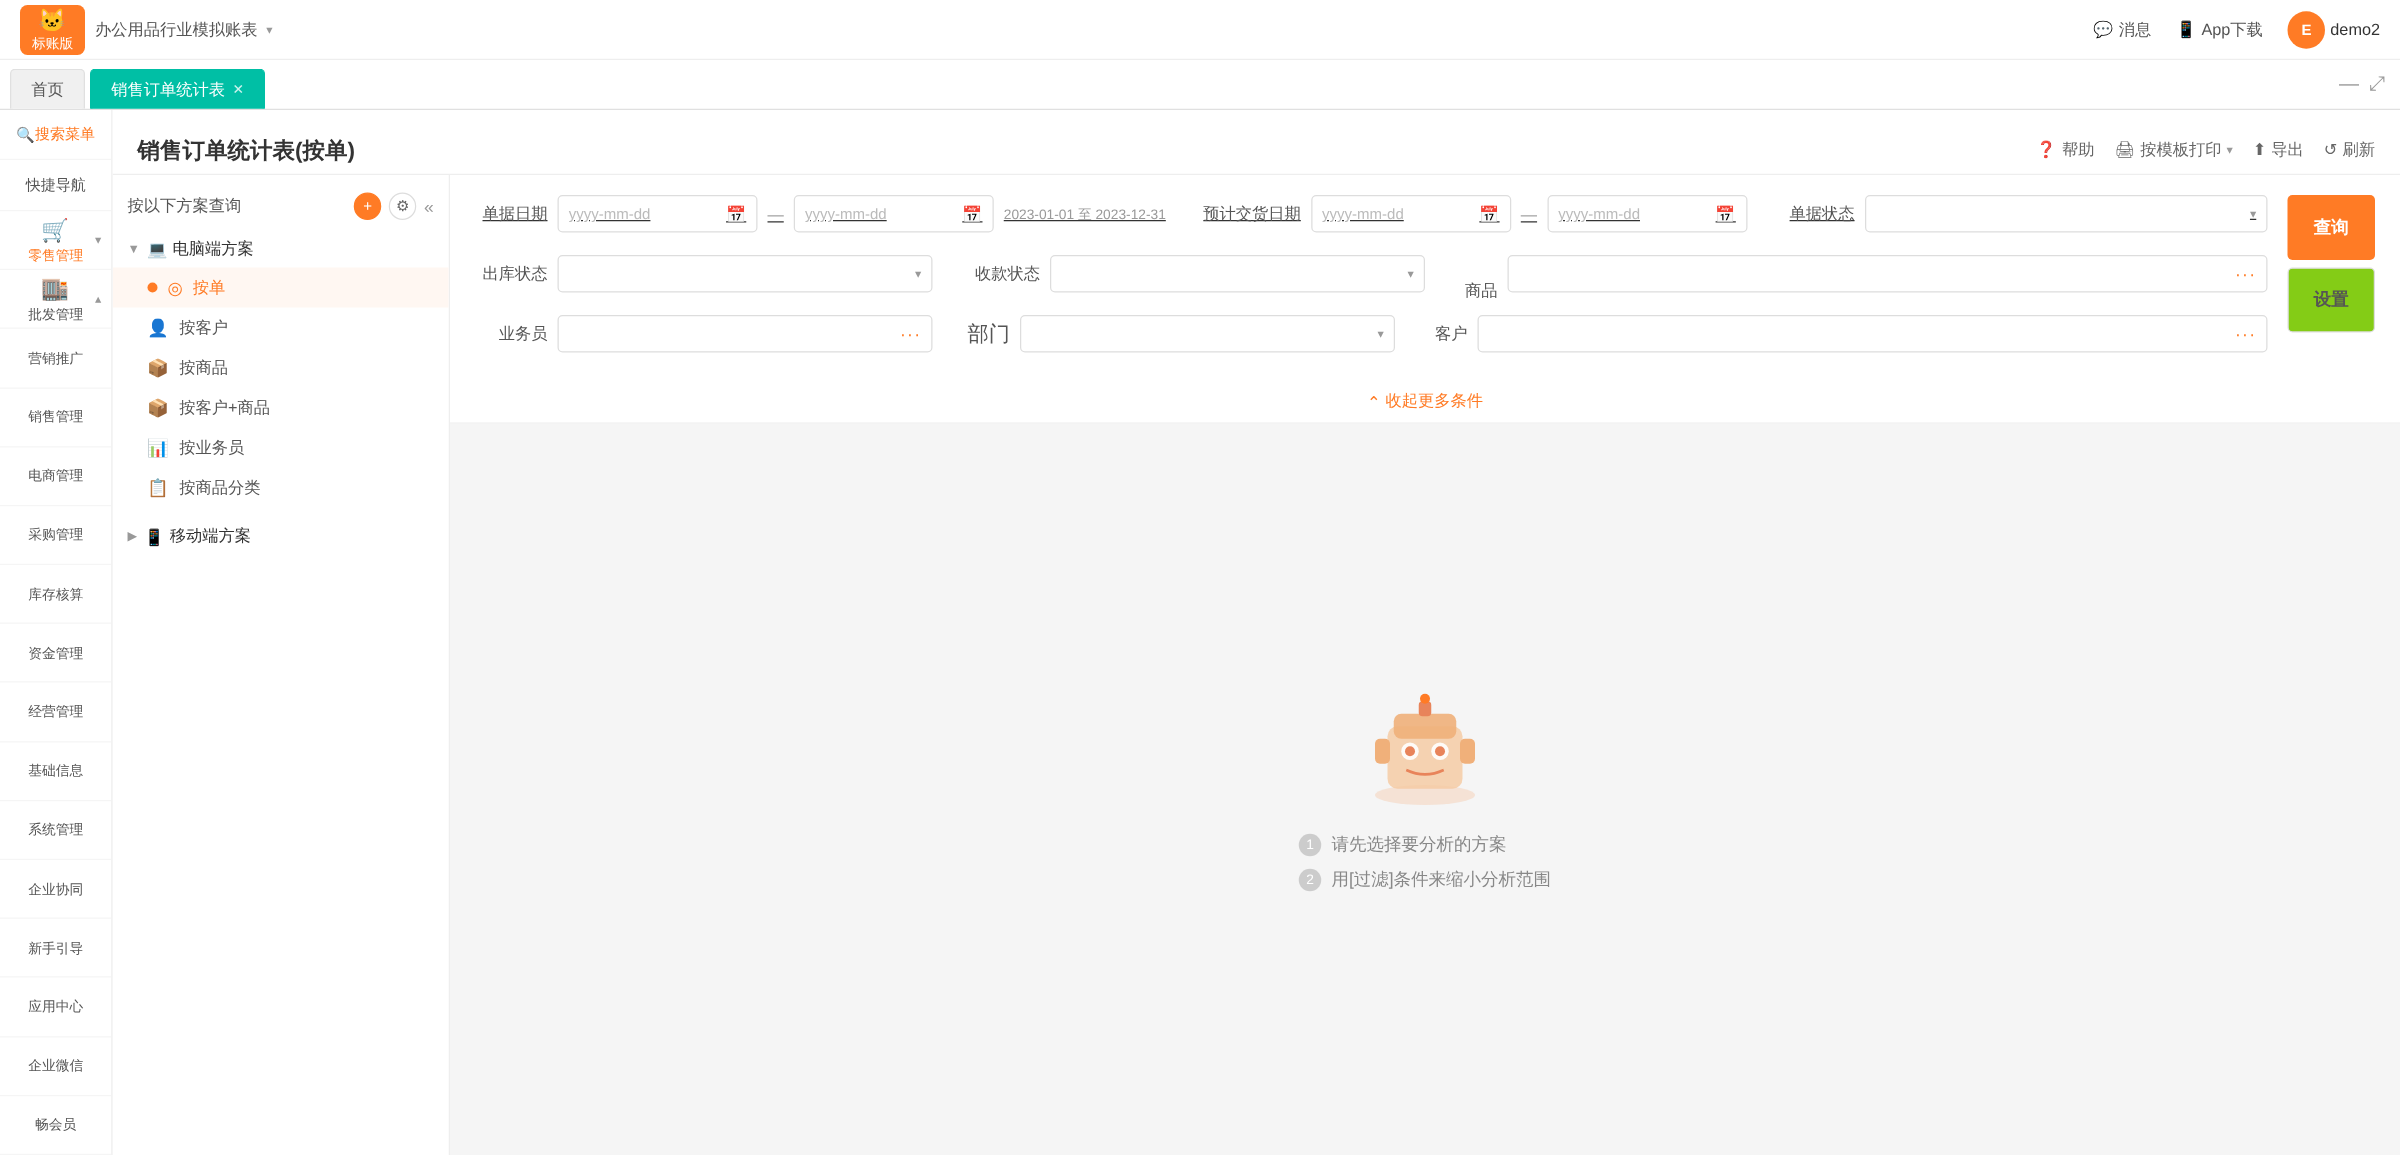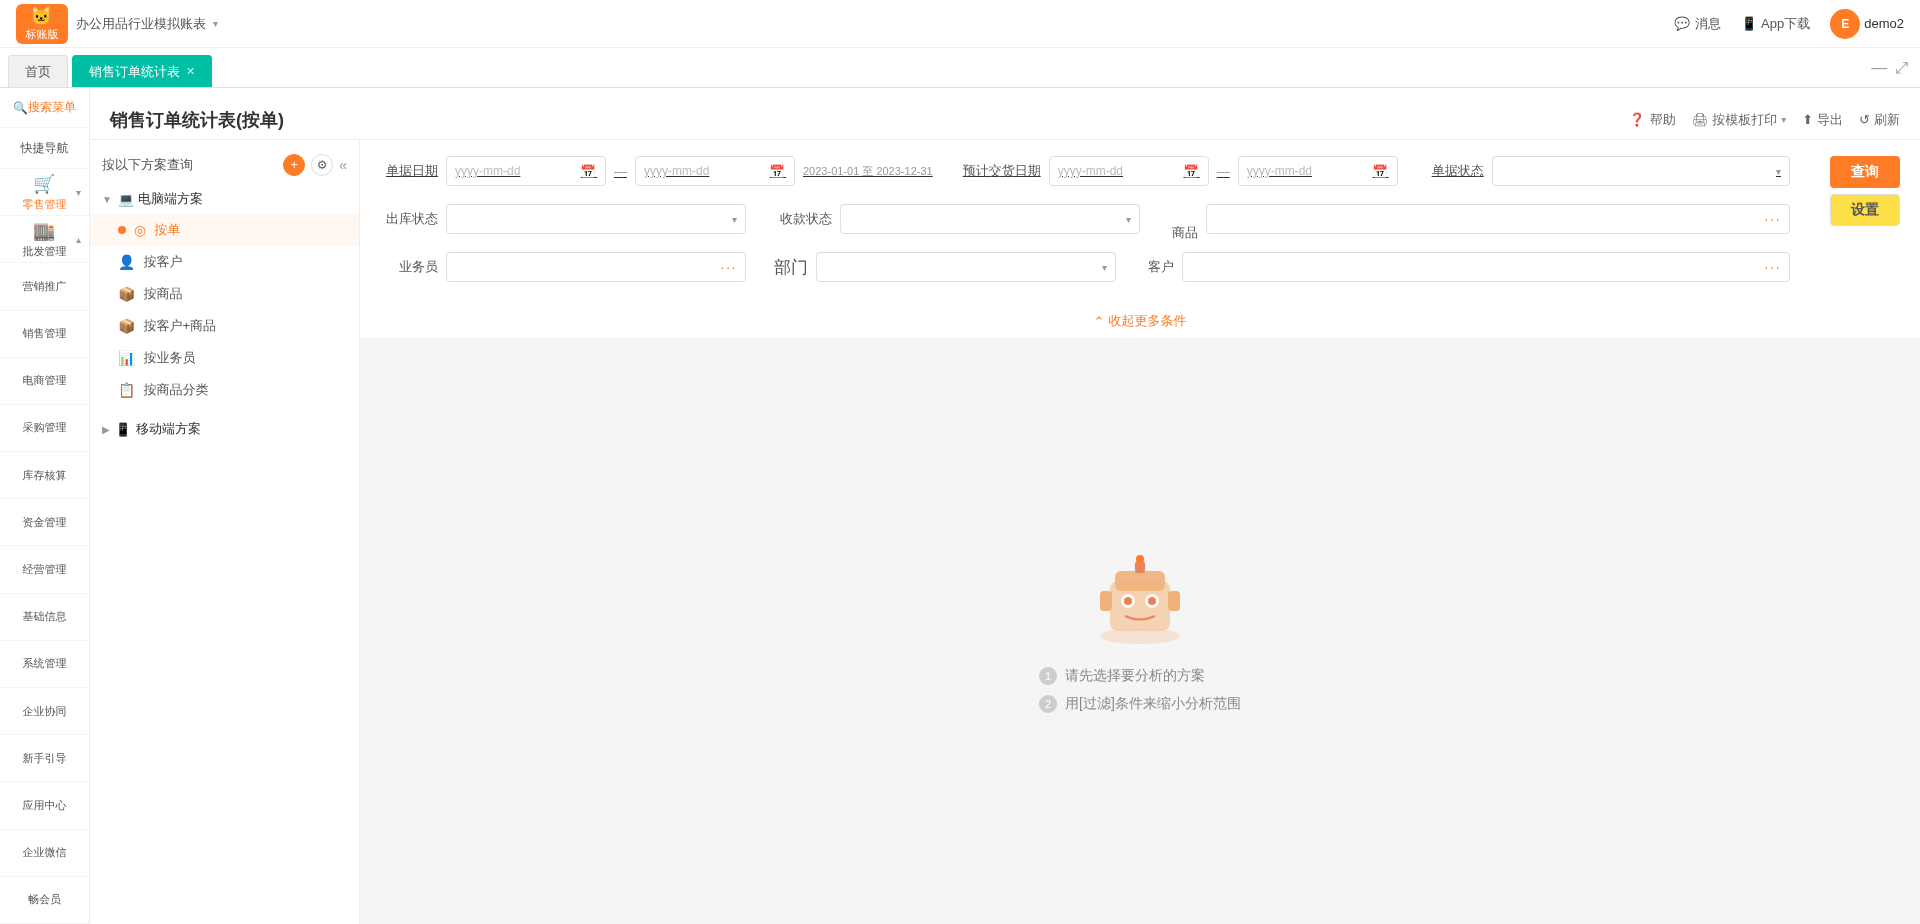--- a/index.html
+++ b/index.html
@@ -73,23 +73,23 @@
     
     .right-panel { flex: 1; display: flex; flex-direction: column; overflow: hidden; background: #f5f5f5; }
     .date-btn { padding: 4px 10px; border-radius: 4px; border: 1px solid #ddd; background: #fff; font-size: 12px; color: #555; cursor: pointer; white-space: nowrap; }
     .date-btn.active { background: #ff7b25; color: #fff; border-color: #ff7b25; border-radius: 12px; }
     .date-input { height: 30px; padding: 0 8px; border: 1px solid #ddd; border-radius: 4px; font-size: 12px; color: #999; background: #fff; flex: 1; min-width: 100px; max-width: 160px; display: flex; align-items: center; justify-content: space-between; }
     .select-control { height: 30px; padding: 0 8px; border: 1px solid #ddd; border-radius: 4px; font-size: 12px; color: #555; background: #fff; display: flex; align-items: center; justify-content: space-between; flex: 1; cursor: pointer; }
     .select-arrow { color: #999; font-size: 10px; }
     .select-dots { color: #ff7b25; font-size: 14px; letter-spacing: 1px; }
 
     .collapse-more { display: flex; align-items: center; justify-content: center; padding: 8px; cursor: pointer; color: #ff7b25; font-size: 13px; background: #fff; border-bottom: 1px solid #eee; gap: 4px; }
-    .query-btn { height: 32px; padding: 0 20px; border-radius: 4px; font-size: 14px; cursor: pointer; border: none; font-weight: bold; white-space: nowrap; margin-left: 24px; }
+    .query-btn { height: 52px; padding: 0 20px; border-radius: 4px; font-size: 14px; cursor: pointer; border: none; font-weight: bold; white-space: nowrap; }
     .query-btn.primary { background: #ff7b25; color: #fff; }
-    .query-btn.secondary { background: #fde047; color: #555; border: 1px solid #ddd; }
+    .query-btn.secondary { background: #84cc16; color: #555; border: 1px solid #ddd; }
 
     
     .empty-state { flex: 1; display: flex; flex-direction: column; align-items: center; justify-content: center; gap: 16px; background: #f5f5f5; }
     .empty-icon { width: 120px; height: 100px; position: relative; }
     .empty-tips { display: flex; flex-direction: column; gap: 10px; }
     .empty-tip { display: flex; align-items: center; gap: 8px; font-size: 14px; color: #888; }
     .tip-num { width: 18px; height: 18px; border-radius: 50%; background: #ccc; color: #fff; font-size: 11px; display: flex; align-items: center; justify-content: center; flex-shrink: 0; }
 
     .filter-wrapper { background: #fff; padding: 16px 20px 8px; position: relative; }
   </style>

